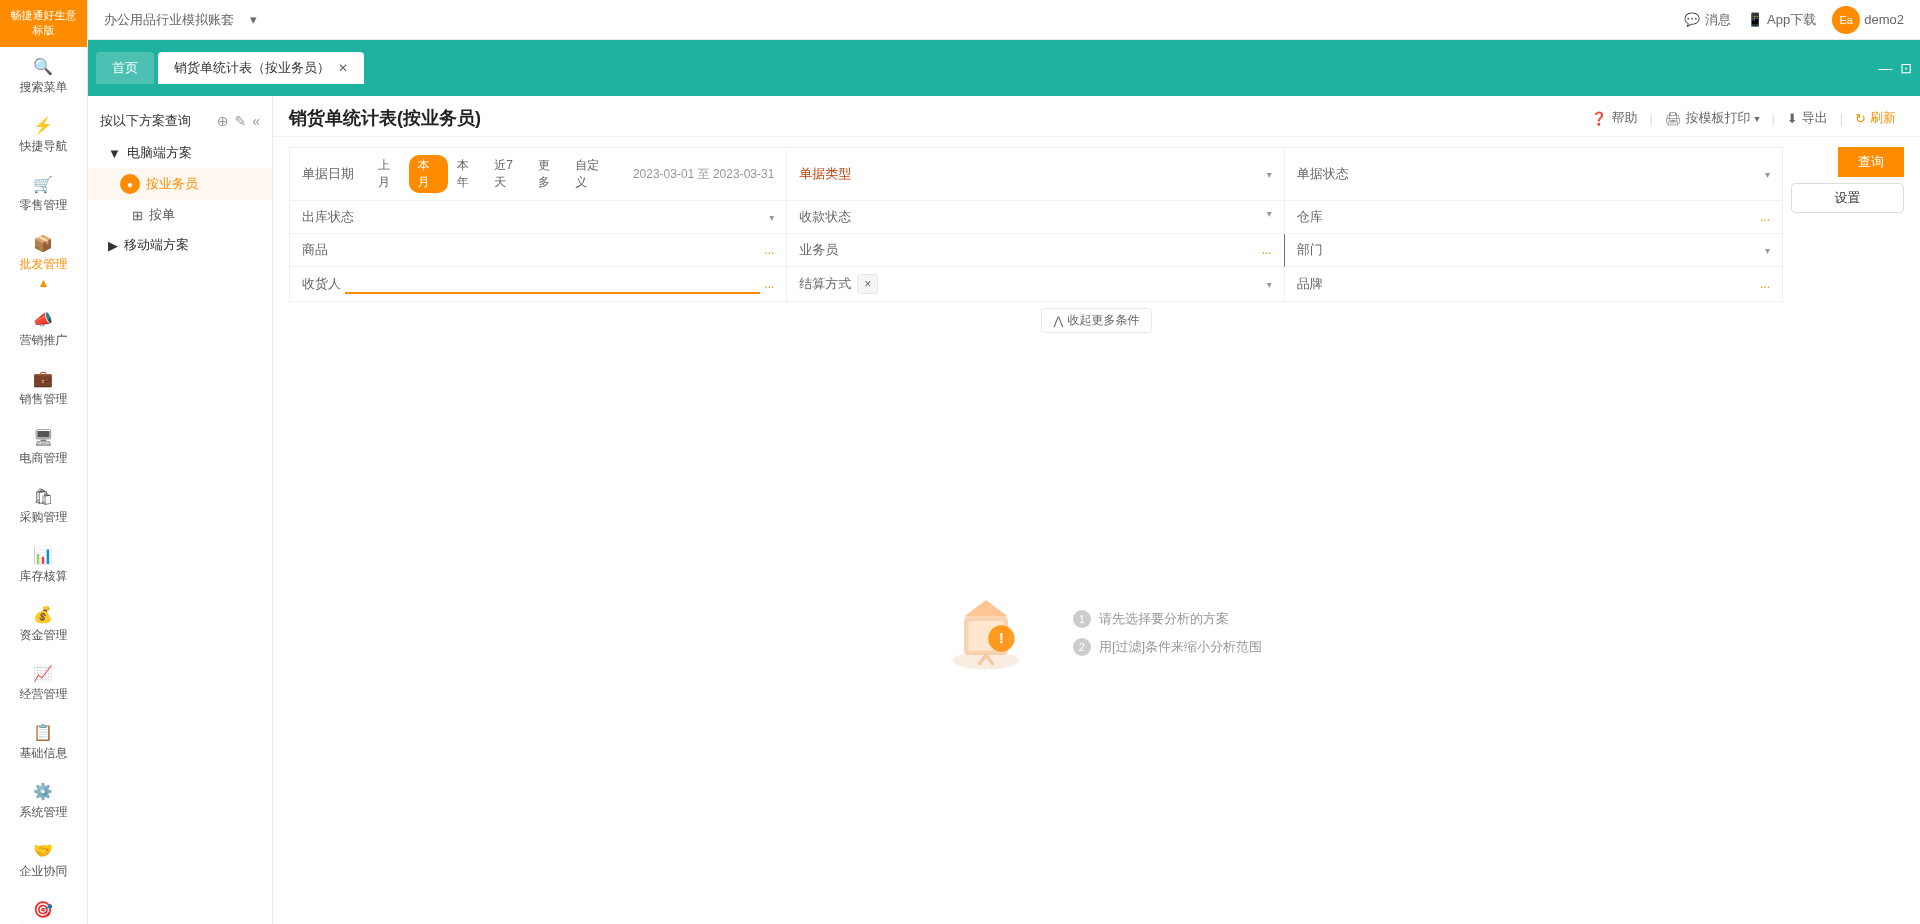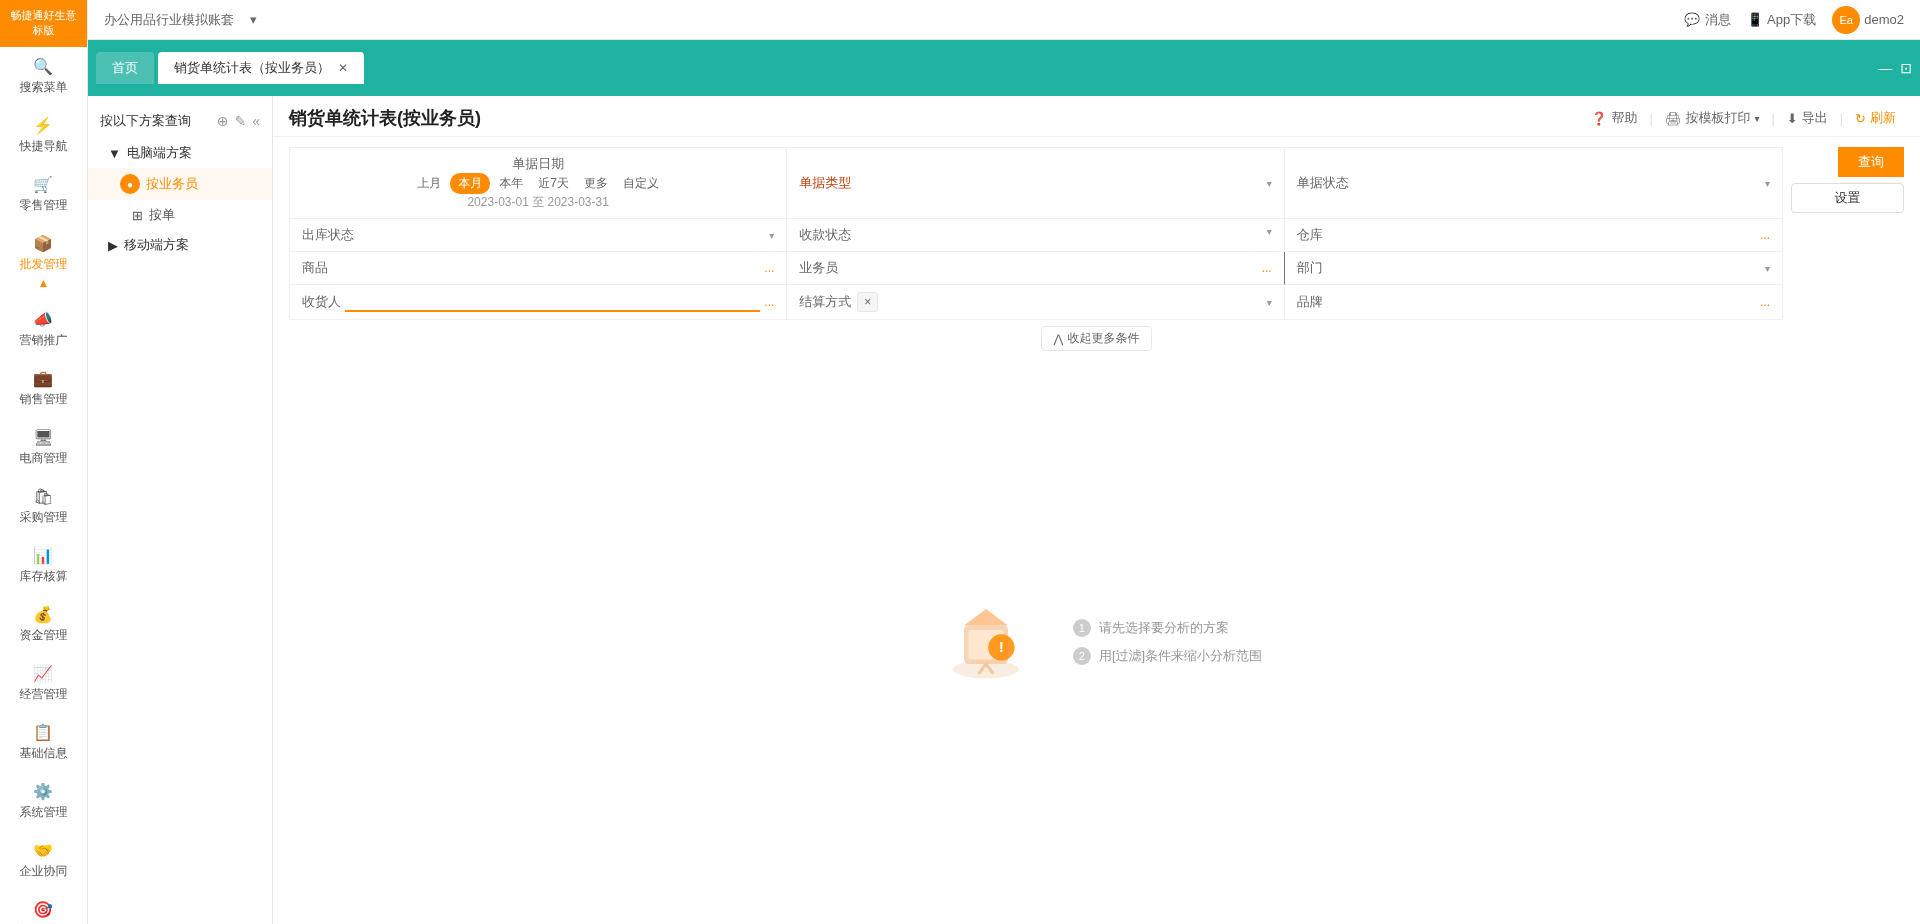--- a/index.html
+++ b/index.html
@@ -218,21 +218,21 @@
             <span>刷新</span>
           </div>
         </div>
       </div>
 
       <div style="background:#fff; padding: 0;">
 
         <div style="display:flex; align-items:flex-start; padding: 10px 16px 0 16px; gap:8px;">
           <div style="display:grid; grid-template-columns: 1fr 1fr 1fr; flex:1; border:1px solid #f0f0f0;">
 
-            <div style="display:flex; align-items:center; gap:0; padding:7px 12px; border-right:1px solid #f0f0f0; border-bottom:1px solid #f0f0f0;flex-direction:column;">
+            <div style="display:flex; align-items:center; gap:18px; padding:7px 12px; border-right:1px solid #f0f0f0; border-bottom:1px solid #f0f0f0;">
               <span style="color:#666; font-size:13px; white-space:nowrap;">单据日期</span>
               <div style="display:flex; align-items:flex-end; gap:3px; flex:1;">
                 <span style="padding:2px 6px; font-size:12px; color:#666; cursor:pointer; border-radius:10px;">上月</span>
                 <span style="padding:2px 8px; font-size:12px; background:#ff8c00; color:#fff; border-radius:10px; cursor:pointer;">本月</span>
                 <span style="padding:2px 6px; font-size:12px; color:#666; cursor:pointer; border-radius:10px;">本年</span>
                 <span style="padding:2px 6px; font-size:12px; color:#666; cursor:pointer; border-radius:10px;">近7天</span>
                 <span style="padding:2px 6px; font-size:12px; color:#666; cursor:pointer; border-radius:10px;">更多</span>
                 <span style="padding:2px 6px; font-size:12px; color:#666; cursor:pointer; border-radius:10px;">自定义</span>
               </div>
               <span style="font-size:12px; color:#999;">2023-03-01 至 2023-03-31</span>

